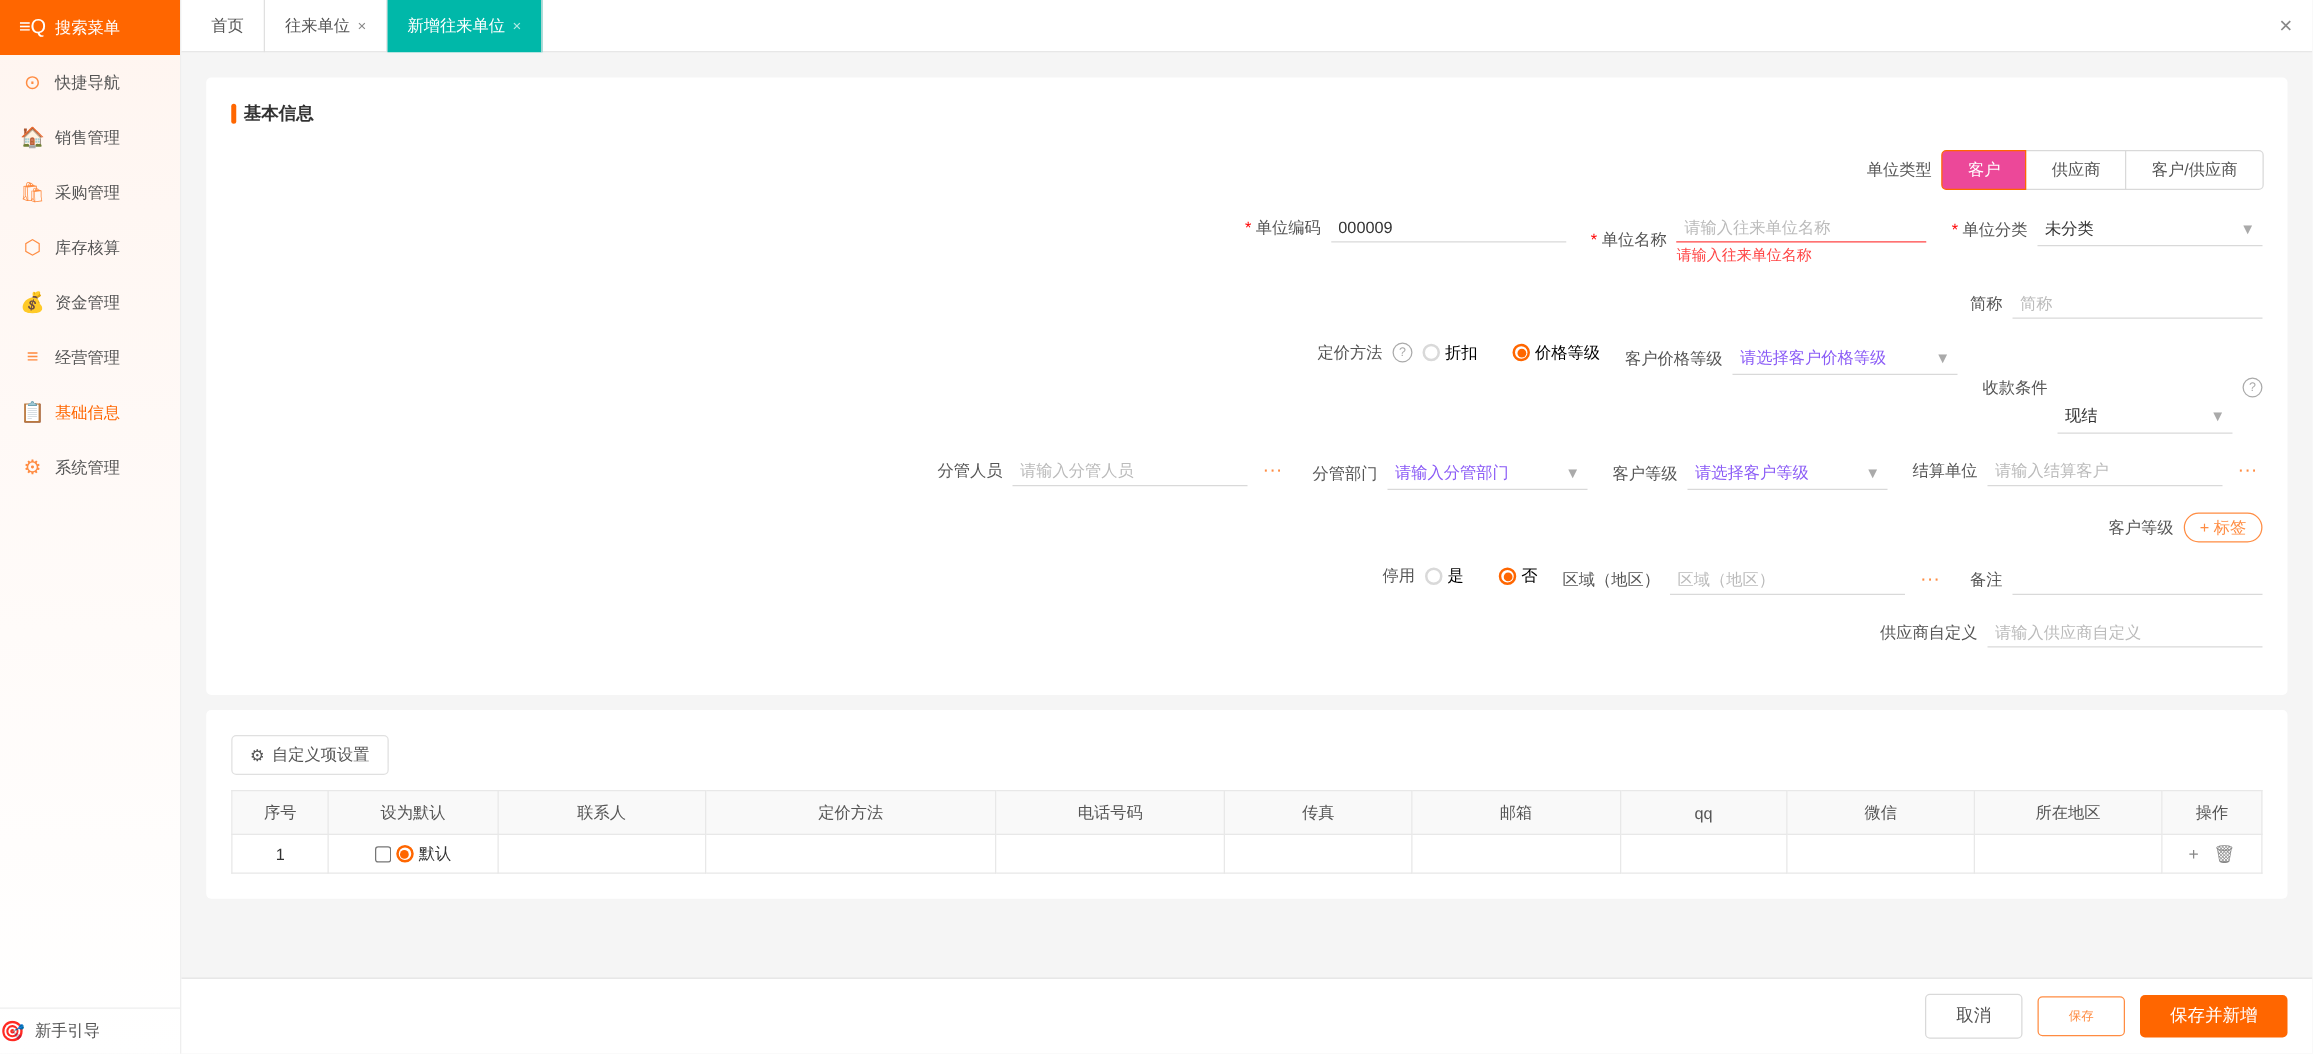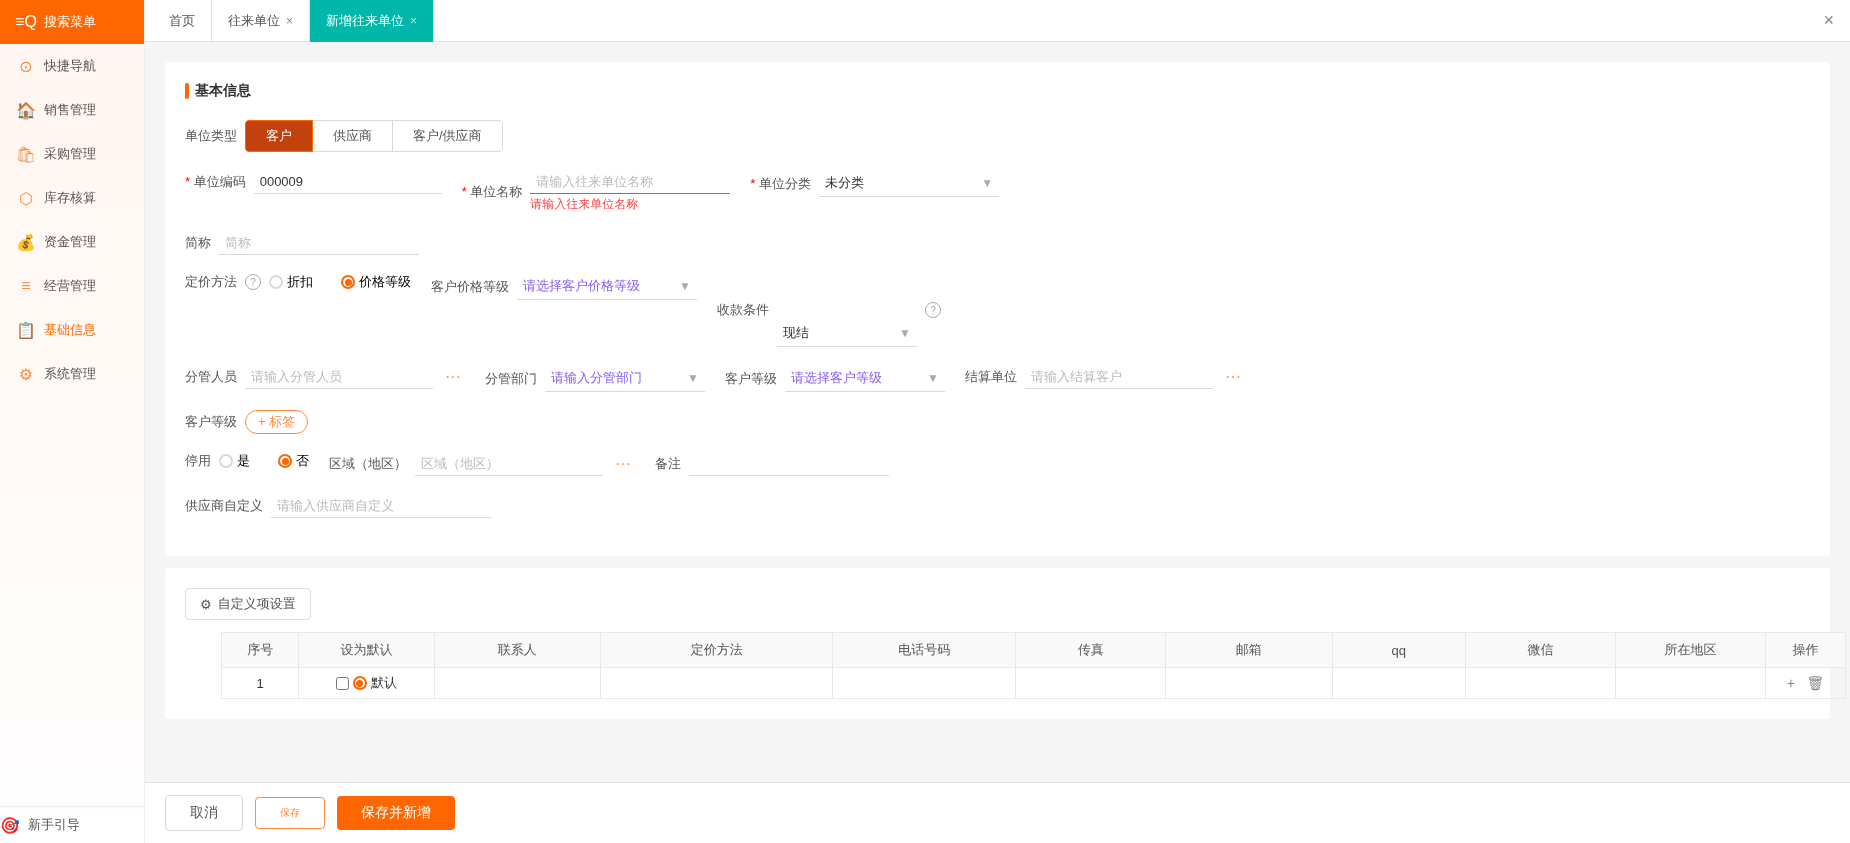--- a/index.html
+++ b/index.html
@@ -121,20 +121,21 @@
       border-radius: 2px;
     }
 
     
     .form-row {
       display: flex;
       align-items: flex-start;
       gap: 20px;
       margin-bottom: 18px;
       flex-wrap: wrap;
+      justify-content: flex-end;
     }
     .form-field {
       display: flex;
       align-items: center;
       gap: 8px;
       flex-shrink: 0;
     }
     .field-label {
       color: #555;
       white-space: nowrap;
@@ -170,21 +171,21 @@
     .type-btn {
       padding: 6px 20px;
       border: 1px solid #d9d9d9;
       background: #fff;
       cursor: pointer;
       font-size: 13px;
       color: #555;
       margin-right: -1px;
     }
     .type-btn.active {
-      background: #c2410c;
+      background: #ec4899;
       color: #fff;
       border-color: #ff6600;
       z-index: 1;
     }
     .type-btn:first-child { border-radius: 4px 0 0 4px; }
     .type-btn:last-child { border-radius: 0 4px 4px 0; }
 
     
     .field-select {
       display: flex;
@@ -266,21 +267,20 @@
       font-size: 13px;
       color: #555;
       margin-bottom: 12px;
     }
 
     
     .data-table {
       width: 100%;
       border-collapse: collapse;
       font-size: 13px;
-      margin-left: 36px;
     }
     .data-table th {
       background: #f9f9f9;
       border: 1px solid #e8e8e8;
       padding: 8px 10px;
       color: #555;
       font-weight: normal;
       text-align: center;
     }
     .data-table td {
@@ -302,21 +302,21 @@
       text-align: right;
       color: #aaa;
       font-size: 13px;
       margin-bottom: 4px;
       cursor: pointer;
     }
 
     
     .footer {
       display: flex;
-      justify-content: flex-start;
+      justify-content: flex-end;
       align-items: center;
       gap: 12px;
       padding: 12px 20px;
       background: #fff;
       border-top: 1px solid #e0e0e0;
       flex-shrink: 0;
     }
     .btn-cancel {
       padding: 8px 24px;
       border: 1px solid #d9d9d9;

